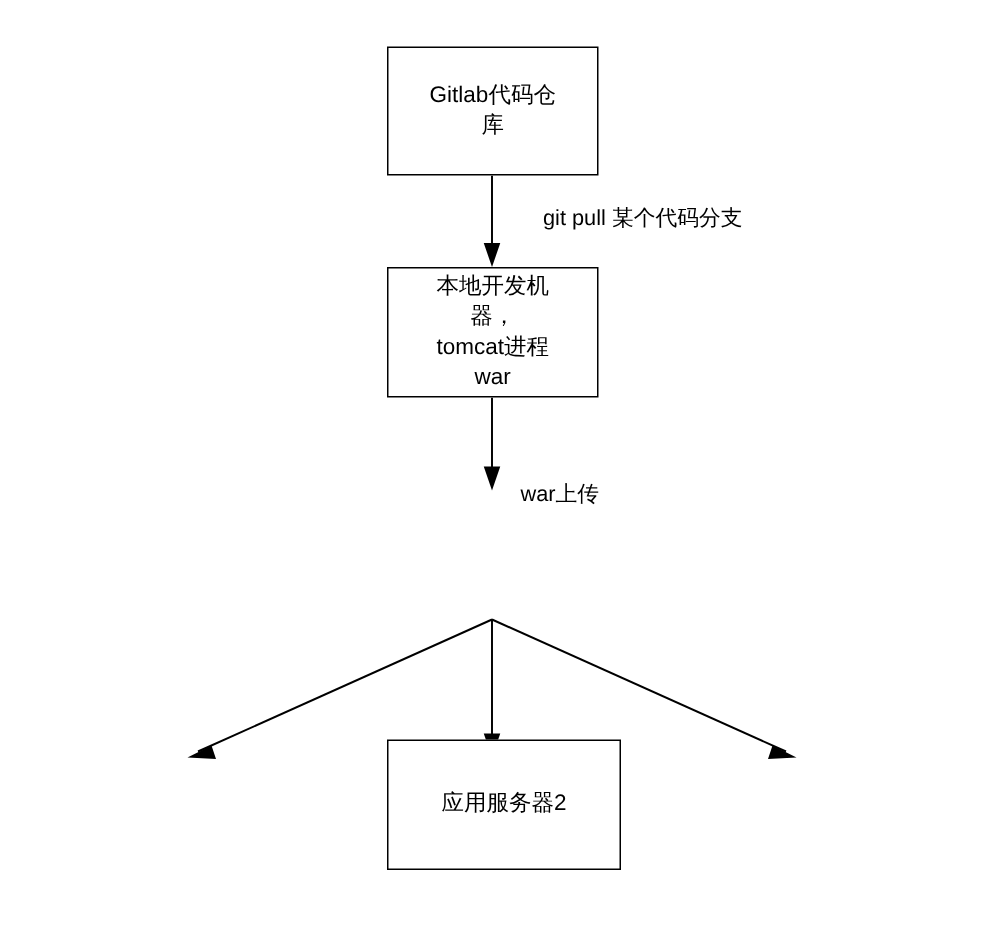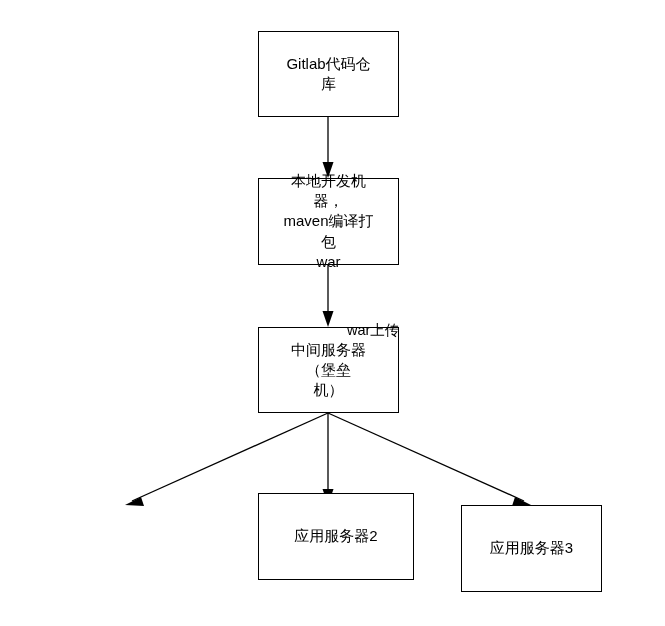--- a/index.html
+++ b/index.html
@@ -85,35 +85,29 @@
       <polygon class="arrowhead" points="531,505 512,506 515,497"></polygon>
     </g>
   </svg>
 
   <div class="node" style="left:258px; top:31px; width:141px; height:86px;">
     <span>Gitlab代码仓库</span>
   </div>
 
   <div class="node" style="left:258px; top:178px; width:141px; height:87px;">
     <span>本地开发机器，
-maven编译打包
+tomcat进程
 war</span>
   </div>
 
-  <div class="node" style="left:258px; top:327px; width:141px; height:86px;">
-    <span>中间服务器（堡垒
-机）</span>
-  </div>
 
 
   <div class="node" style="left:258px; top:493px; width:156px; height:87px;">
     <span>应用服务器2</span>
   </div>
 
-  <div class="node" style="left:461px; top:505px; width:141px; height:87px;">
-    <span>应用服务器3</span>
-  </div>
 
+  <div class="edge-label" style="left:362px; top:137px;">git pull 某个代码分支</div>
 
   <div class="edge-label" style="left:347px; top:289px;margin-top:32px;">war上传</div>
 
 
 </div>
 
 </body></html>

